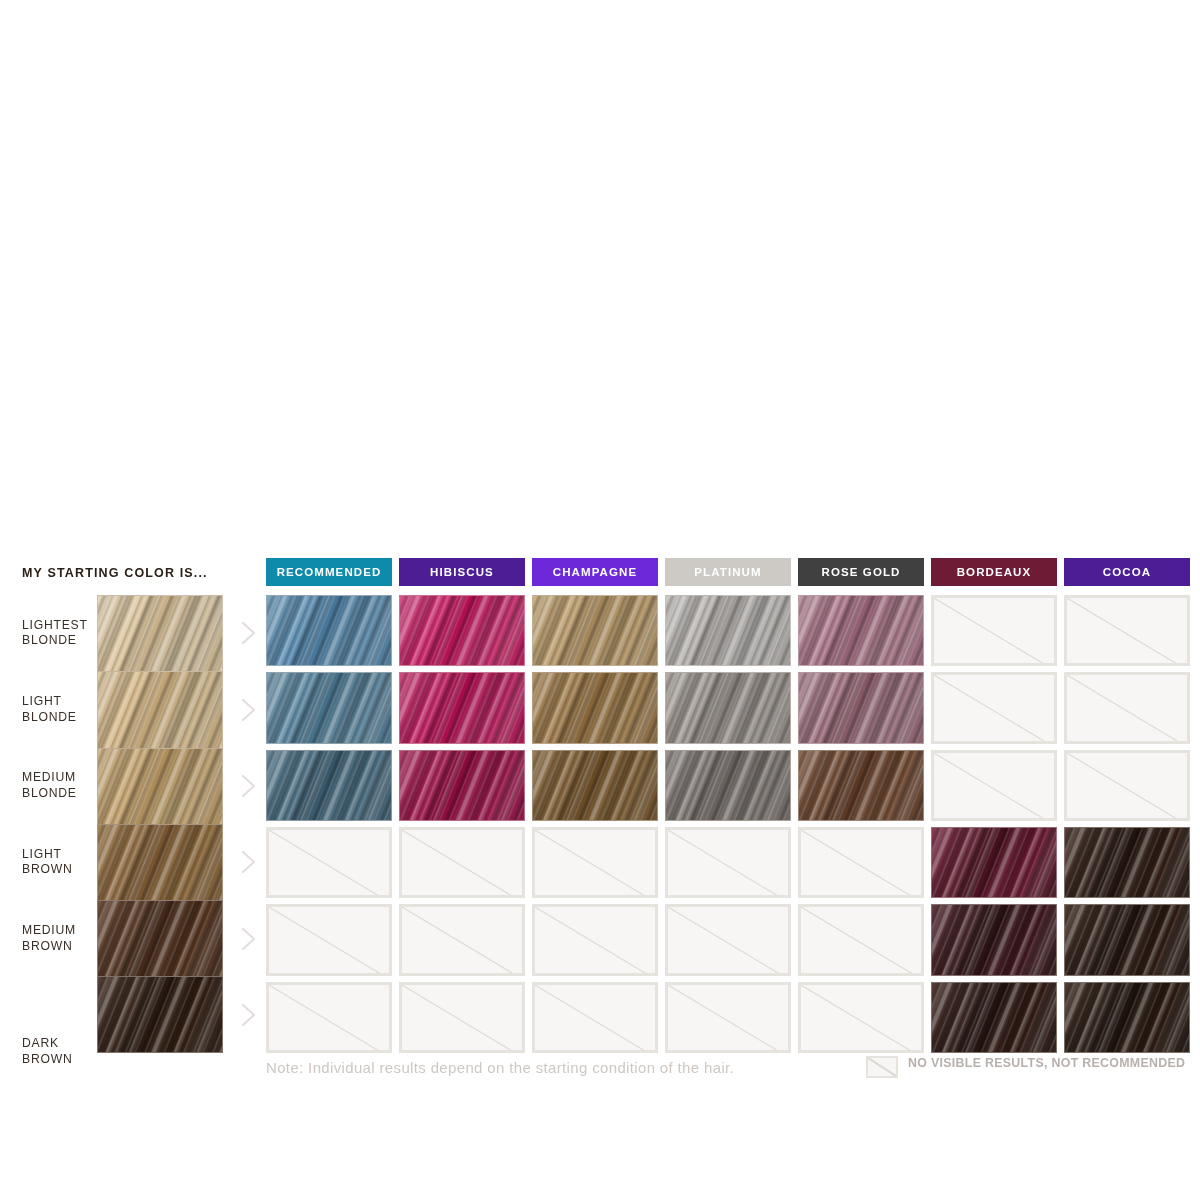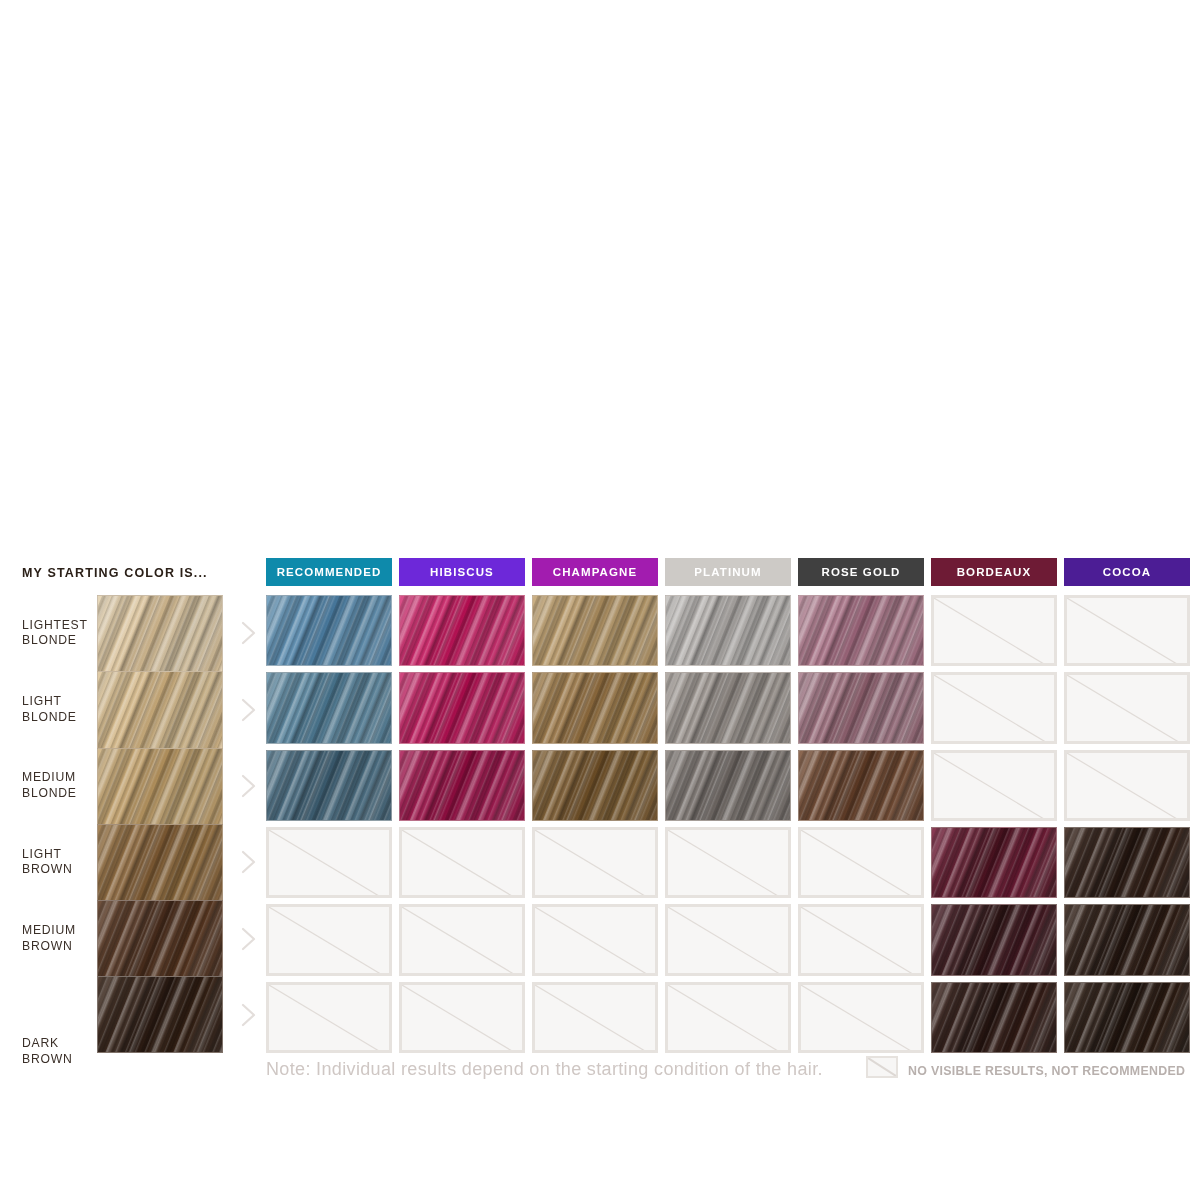--- a/index.html
+++ b/index.html
@@ -160,31 +160,31 @@
       rgba(0,0,0,0.10) 72%,
       rgba(255,255,255,0.07) 100%);
     pointer-events: none;
   }
 
   
   .note {
     position: absolute;
     left: 266px;
     top: 1059px;
-    font-size: 18px;
+    font-size: 15px;
     letter-spacing: 0.35px;
     color: #cfc7c4;
     white-space: nowrap;
   }
   .legend {
     position: absolute;
     left: 866px;
     top: 1056px;
     display: flex;
-    align-items: flex-end;
+    align-items: flex-start;
     gap: 10px;
   }
   .legend-box {
     width: 32px;
     height: 22px;
     background: #f7f6f5;
     border: 2px solid #e6e2de;
     position: relative;
     flex: 0 0 auto;
   }
@@ -200,24 +200,24 @@
 <body>
 
 <div id="chart-root">
 
   <div class="starting-label">MY STARTING COLOR IS...</div>
 
   <div class="col-headers" id="col-headers">
       <div class="col-header" style="background: rgb(14, 138, 171);">
         <span style="color: rgb(255, 255, 255);">RECOMMENDED</span>
       </div>
+      <div class="col-header" style="background: #4c1d95;">
+        <span style="color: rgb(255, 255, 255);">HIBISCUS</span>
+      </div>
       <div class="col-header" style="background: #6d28d9;">
-        <span style="color: rgb(255, 255, 255);">HIBISCUS</span>
-      </div>
-      <div class="col-header" style="background: #a21caf;">
         <span style="color: rgb(255, 255, 255);">CHAMPAGNE</span>
       </div>
       <div class="col-header" style="background: rgb(205, 202, 198);">
         <span style="color: rgb(255, 255, 255);">PLATINUM</span>
       </div>
       <div class="col-header" style="background: #404040;">
         <span style="color: rgb(255, 255, 255);">ROSE GOLD</span>
       </div>
       <div class="col-header" style="background: rgb(110, 27, 53);">
         <span style="color: rgb(255, 255, 255);">BORDEAUX</span>

